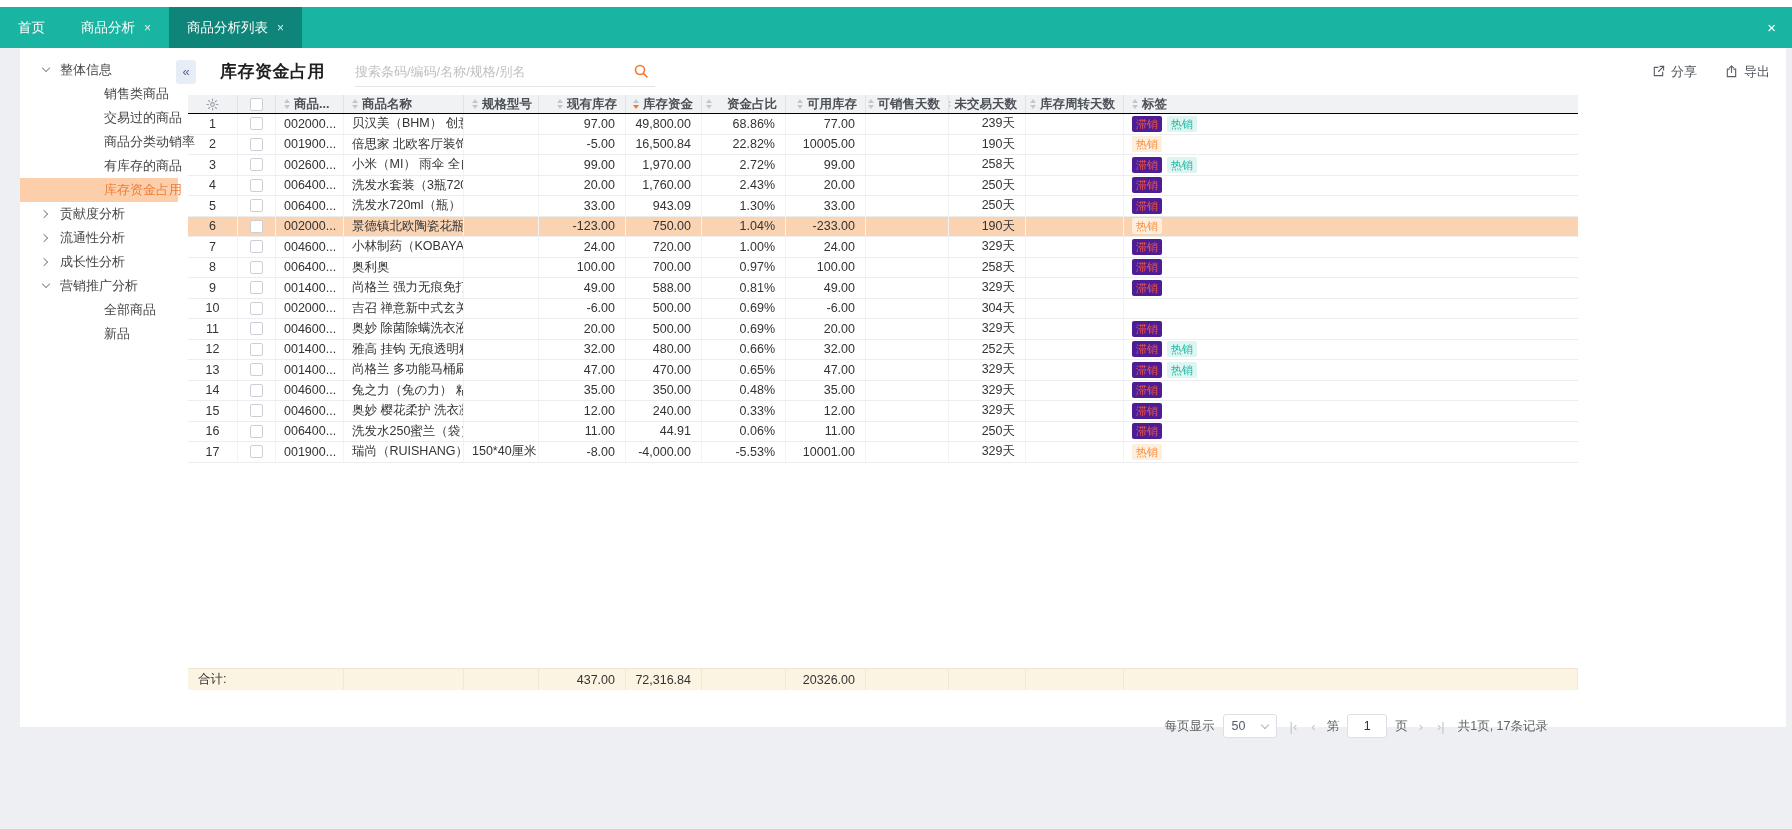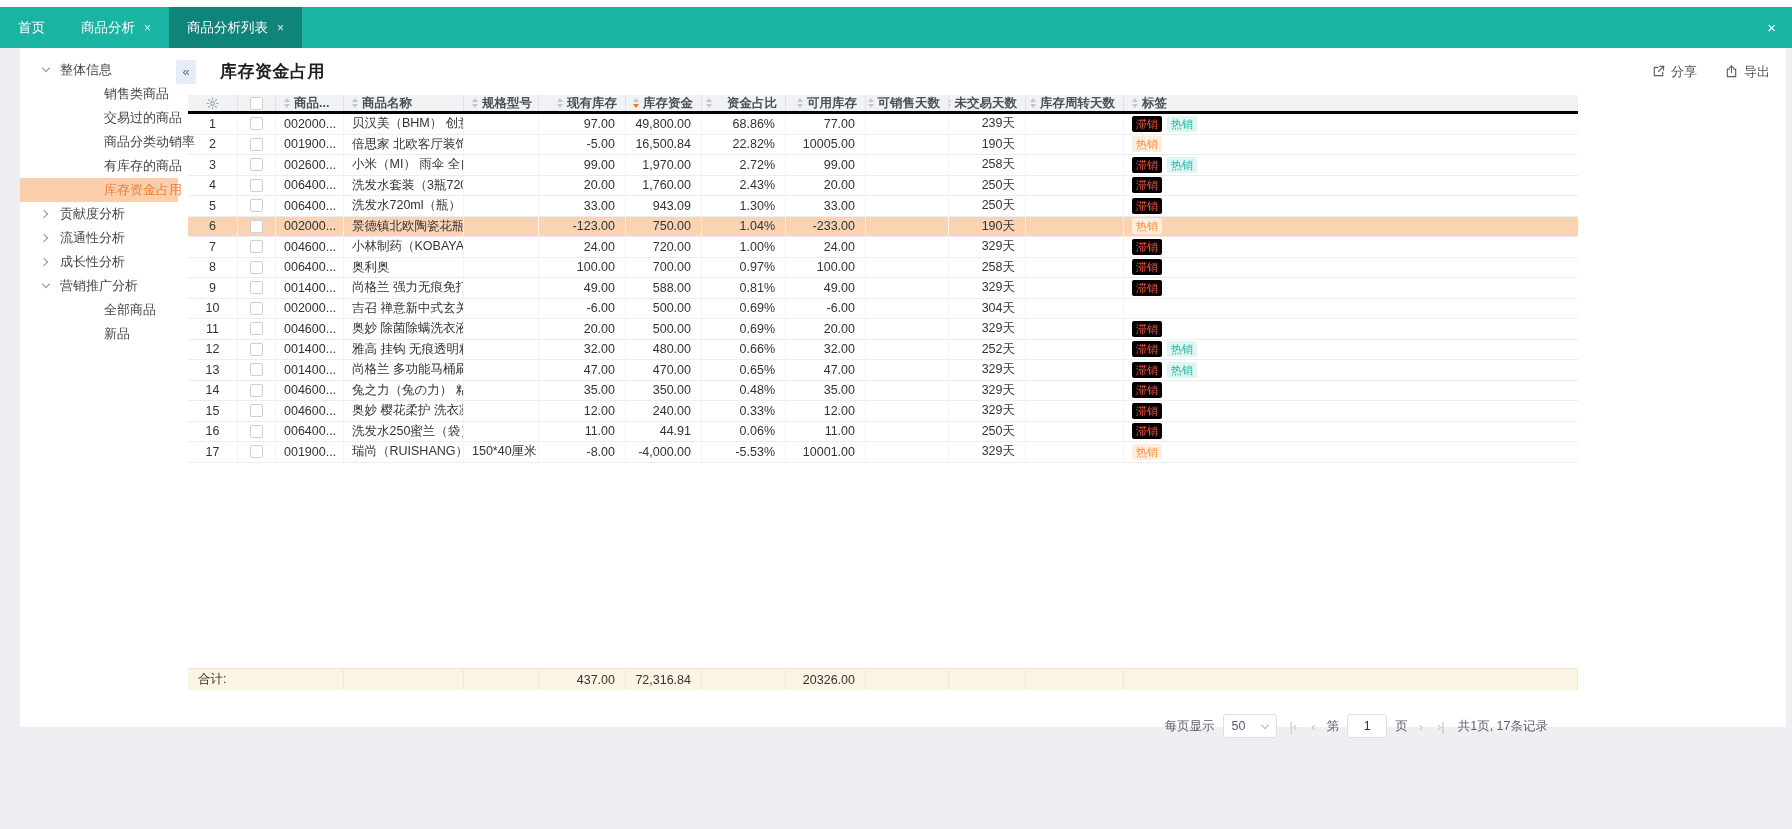--- a/index.html
+++ b/index.html
@@ -30,21 +30,21 @@
   .collapse-btn { width:20px; height:24px; margin-left:-2px; margin-right:24px; background:#e7edf6; color:#50688c; border-radius:3px; font-size:13px; display:flex; align-items:center; justify-content:center; cursor:pointer; }
   .page-title { font-size:17px; font-weight:bold; color:#1f1f1f; margin-right:30px; letter-spacing:.5px; }
   .search-wrap { display:flex; align-items:center; width:300px; height:30px; border-bottom:1px solid #e4e4e4; }
   .search-wrap input { flex:1; border:none; outline:none; font-size:13px; color:#333; background:transparent; font-family:inherit; }
   .search-wrap input::placeholder { color:#c0c0c0; }
   .search-icon { flex-shrink:0; margin:0 6px; cursor:pointer; display:flex; }
   .actions { margin-left:auto; display:flex; gap:28px; padding-right:16px; }
   .action { display:flex; align-items:center; gap:6px; font-size:13px; color:#51555e; cursor:pointer; }
 
   .table-wrap { margin-left:10px; width:1390px; height:595px; display:flex; flex-direction:column; font-size:12.5px; }
-  .thead { display:flex; height:19px; background:#f1f2f3; border-bottom:3px solid #000000; color:#4c5157; font-weight:bold; flex-shrink:0; }
+  .thead { display:flex; height:19px; background:#f1f2f3; border-bottom:1px solid #000000; color:#4c5157; font-weight:bold; flex-shrink:0; }
   .th { display:flex; align-items:center; padding:0 8px; border-right:1px solid #e0e2e5; height:100%; white-space:nowrap; overflow:hidden; cursor:pointer; }
   .th.r { justify-content:flex-end; }
   .sorters { display:flex; flex-direction:column; gap:2px; margin-right:4px; flex-shrink:0; }
   .car { width:0; height:0; border-left:3.5px solid transparent; border-right:3.5px solid transparent; }
   .car.up { border-bottom:4px solid #c3c7cd; }
   .car.down { border-top:4px solid #c3c7cd; }
   .car.active { border-top-color:var(--accent,#f5762a); border-bottom-color:var(--accent,#f5762a); }
 
   .tbody { flex:0 0 auto; }
   .trow { display:flex; height:20.5px; align-items:center; border-bottom:1px solid #ebedef; color:#333; }
@@ -59,21 +59,21 @@
   .c-stock { width:87px; }
   .c-fund { width:76px; }
   .c-ratio { width:84px;gap:11px; }
   .c-avail { width:80px; }
   .c-sell_days { width:83px; }
   .c-idle_days { width:77px; }
   .c-turnover_days { width:98px; }
   .c-tags { flex:1; border-right:none; }
   .cb { width:13px; height:13px; background:#fff; border:1px solid #ccd0d6; border-radius:2px; cursor:pointer; }
   .tag { font-size:11px; height:16px; line-height:16px; padding:0 4px; border-radius:2px; margin-right:5px; }
-  .tag-red { color:var(--tag-red,#f25643); background:#000000; }
+  .tag-red { color:var(--tag-red,#f25643); background:#4c1d95; }
   .tag-teal { color:var(--tag-teal,#1db8a5); background:#dff5f1; }
   .tag-orange { color:var(--tag-orange,#f78f3d); background:#fdeedd; }
 
   .tfoot { margin-top:auto; display:flex; height:22px; align-items:center; background:var(--total-row,#fbf4e2); border-top:1px solid #eee6d2; color:#333; flex-shrink:0; }
   .tfoot .td { border-right:1px solid #efe8d6; }
   .c-sumlabel { width:156px; padding-left:10px; }
 
   .pagination { margin-top:24px; display:flex; justify-content:flex-end; align-items:center; gap:10px; padding-right:238px; font-size:12.5px; color:#606266; }
   .psize { display:flex; align-items:center; gap:8px; }
   .select-box { width:54px; height:24px; border:1px solid #dcdfe6; border-radius:3px; background:#fff; display:flex; align-items:center; justify-content:space-between; padding:0 8px; cursor:pointer; color:#515a6e; }
@@ -158,20 +158,29 @@
         </div>
         <div class="side-item child">
           <span>新品</span>
         </div>
       </aside>
 
     <main class="main">
       <div class="main-header">
         <div class="collapse-btn">«</div>
         <div class="page-title">库存资金占用</div>
+        <div class="search-wrap">
+          <input type="text" placeholder="搜索条码/编码/名称/规格/别名" style="">
+          <span class="search-icon">
+            <svg width="16" height="16" viewBox="0 0 16 16" fill="none" stroke="#f5762a" stroke-width="1.6" stroke-linecap="round">
+              <circle cx="7" cy="7" r="4.5"></circle>
+                <path d="M10.6 10.6L14 14"></path>
+            </svg>
+          </span>
+        </div>
         <div class="actions">
           <div class="action">
             <span style="display:flex;">
               <svg width="13" height="13" viewBox="0 0 14 14" fill="none" stroke="#5a5e66" stroke-width="1.2" stroke-linecap="round">
                 <path d="M6.5 2.5H2.5v9h9V7.5"></path>
                   <path d="M8.5 1.5h4v4"></path>
                   <path d="M12.5 1.5L7 7"></path>
               </svg>
             </span>
             <span>分享</span>

